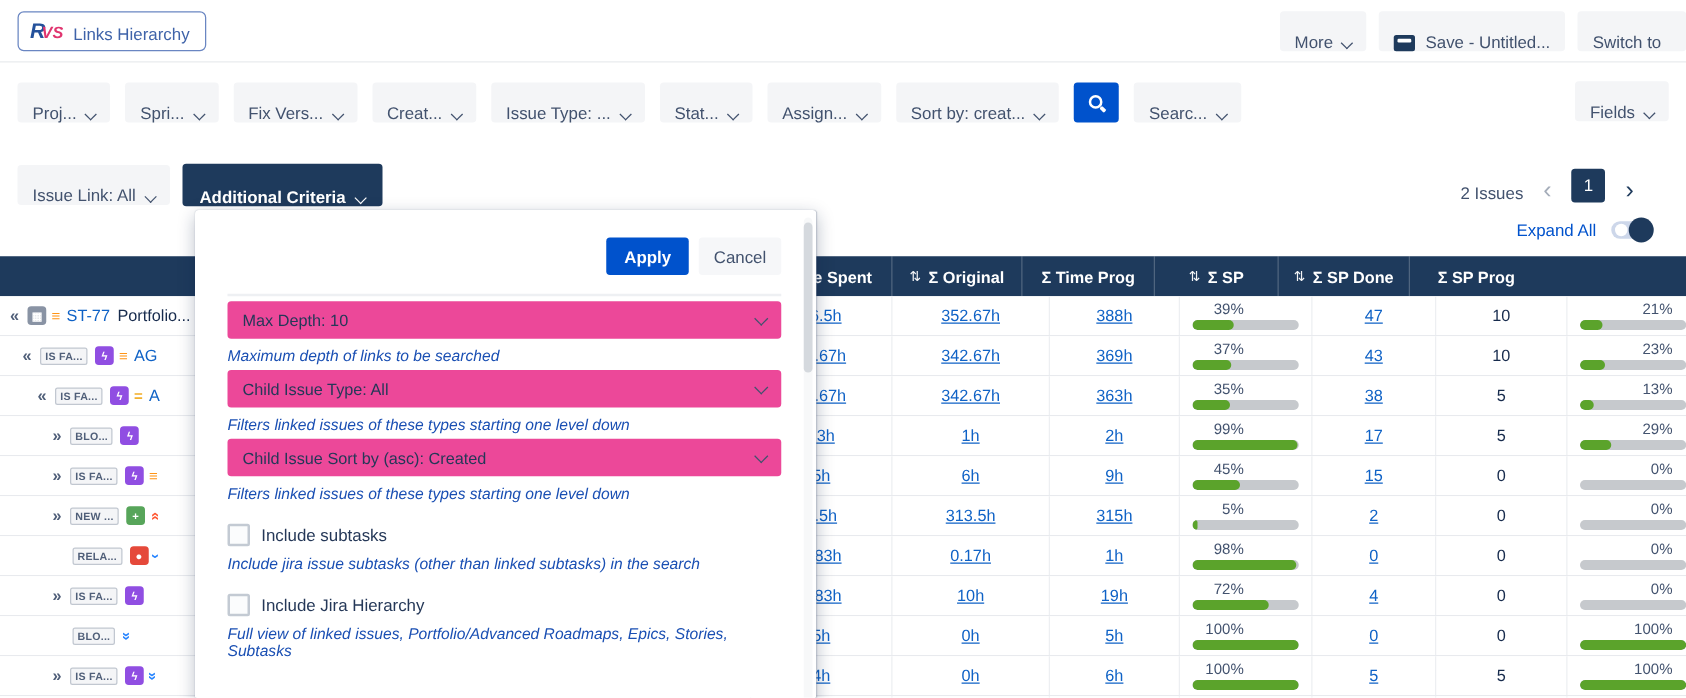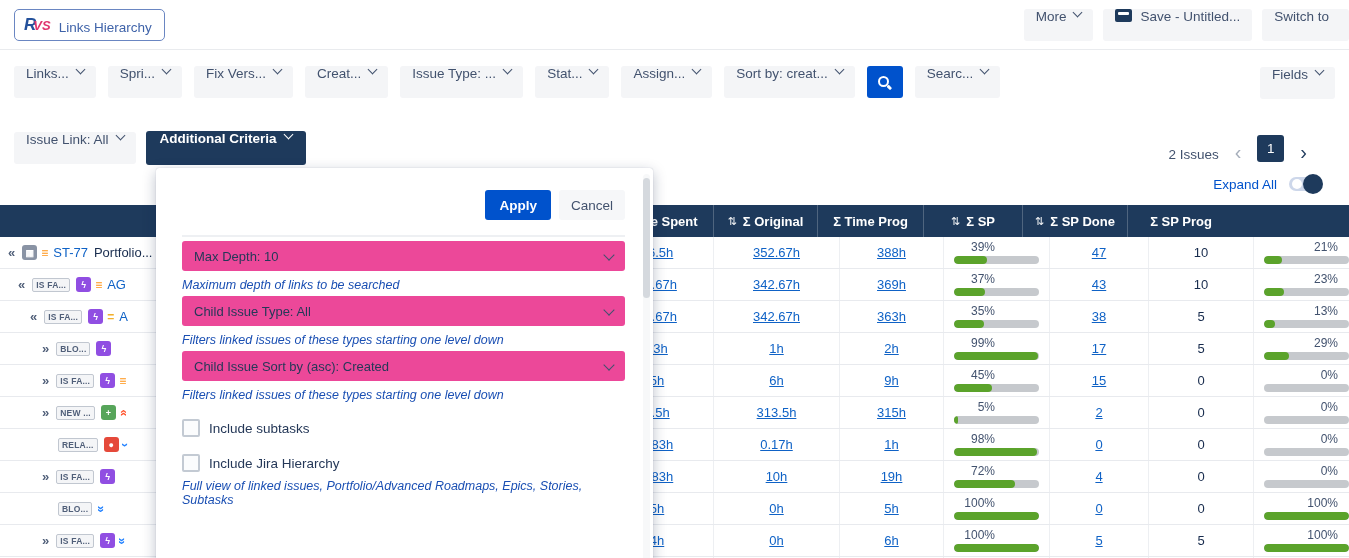--- a/index.html
+++ b/index.html
@@ -1,21 +1,21 @@
 <!DOCTYPE html>
 <html style="--accent: #0052cc; --navy: #1e3a5c; --green: #5ba32b; --link: #0f62c6; --helper: #1a4fb3;"><head>
 <meta charset="utf-8">
 <style>
   html,body{margin:0;padding:0;overflow:hidden}
   body{width:1349px;height:558px;position:relative;background:#fff;
        font-family:"Liberation Sans",sans-serif;color:#172b4d}
   
   .chev{width:6px;height:6px;border-right:1.6px solid currentColor;border-bottom:1.6px solid currentColor;
         transform:rotate(45deg);display:inline-block;margin-left:8px;margin-bottom:3px;flex:none}
-  .btn{display:inline-flex;align-items:flex-start;background:#f4f5f7;border:none;border-radius:3px;height:32px;
+  .btn{display:inline-flex;align-items:flex-end;background:#f4f5f7;border:none;border-radius:3px;height:32px;
        padding:0 12px;font-size:13.5px;color:#42526e;font-family:inherit;cursor:pointer;white-space:nowrap}
   
   .topbar{position:absolute;top:0;left:0;right:0;height:50px;display:flex;align-items:center;
           padding:0 14px;box-sizing:border-box;border-bottom:1px solid #e9ebee;background:#fff;z-index:10}
   .logo-pill{display:flex;align-items:flex-end;border:1px solid #6a86c2;border-radius:5px;padding:5px 12px 5px 9px;cursor:pointer}
   .logo-r{font-style:italic;font-weight:bold;font-size:17px;color:#24519b;letter-spacing:-1px}
   .logo-vs{font-style:italic;font-weight:bold;font-size:13px;color:#e0356f;margin-left:-2px}
   .logo-title{color:#3f63a9;font-size:13.5px;margin-left:8px}
   .top-right{margin-left:auto;display:flex;gap:10px;align-items:center}
   .save-ico{width:17px;height:13px;background:var(--navy,#1e3a5c);border-radius:2px;margin-right:8px;position:relative;flex:none}
@@ -131,21 +131,21 @@
       <span>Save - Untitled...</span>
     </button>
     <button class="btn switch-btn">
       <span>Switch to</span>
     </button>
   </div>
 </div>
 
 <div class="filterbar">
   <div id="fbtns"><button class="btn">
-        <span>Links...</span>
+        <span>Proj...</span>
         <span class="chev"></span>
       </button><button class="btn">
         <span>Spri...</span>
         <span class="chev"></span>
       </button><button class="btn">
         <span>Fix Vers...</span>
         <span class="chev"></span>
       </button><button class="btn">
         <span>Creat...</span>
         <span class="chev"></span>
@@ -606,20 +606,21 @@
         <span class="psel-label">Child Issue Sort by (asc): Created</span>
         <span class="chev"></span>
       </div>
       <div class="phelp">Filters linked issues of these types starting one level down</div>
     </div>
   <div id="pchecks">
       <div class="pcheck">
         <span class="cbox"></span>
         <span class="pcheck-label">Include subtasks</span>
       </div>
+      <div class="phelp">Include jira issue subtasks (other than linked subtasks) in the search</div>
       <div class="pcheck">
         <span class="cbox"></span>
         <span class="pcheck-label">Include Jira Hierarchy</span>
       </div>
       <div class="phelp">Full view of linked issues, Portfolio/Advanced Roadmaps, Epics, Stories, Subtasks</div>
     </div>
   <div class="panel-scroll">
     <div class="panel-thumb"></div>
   </div>
 </div>

